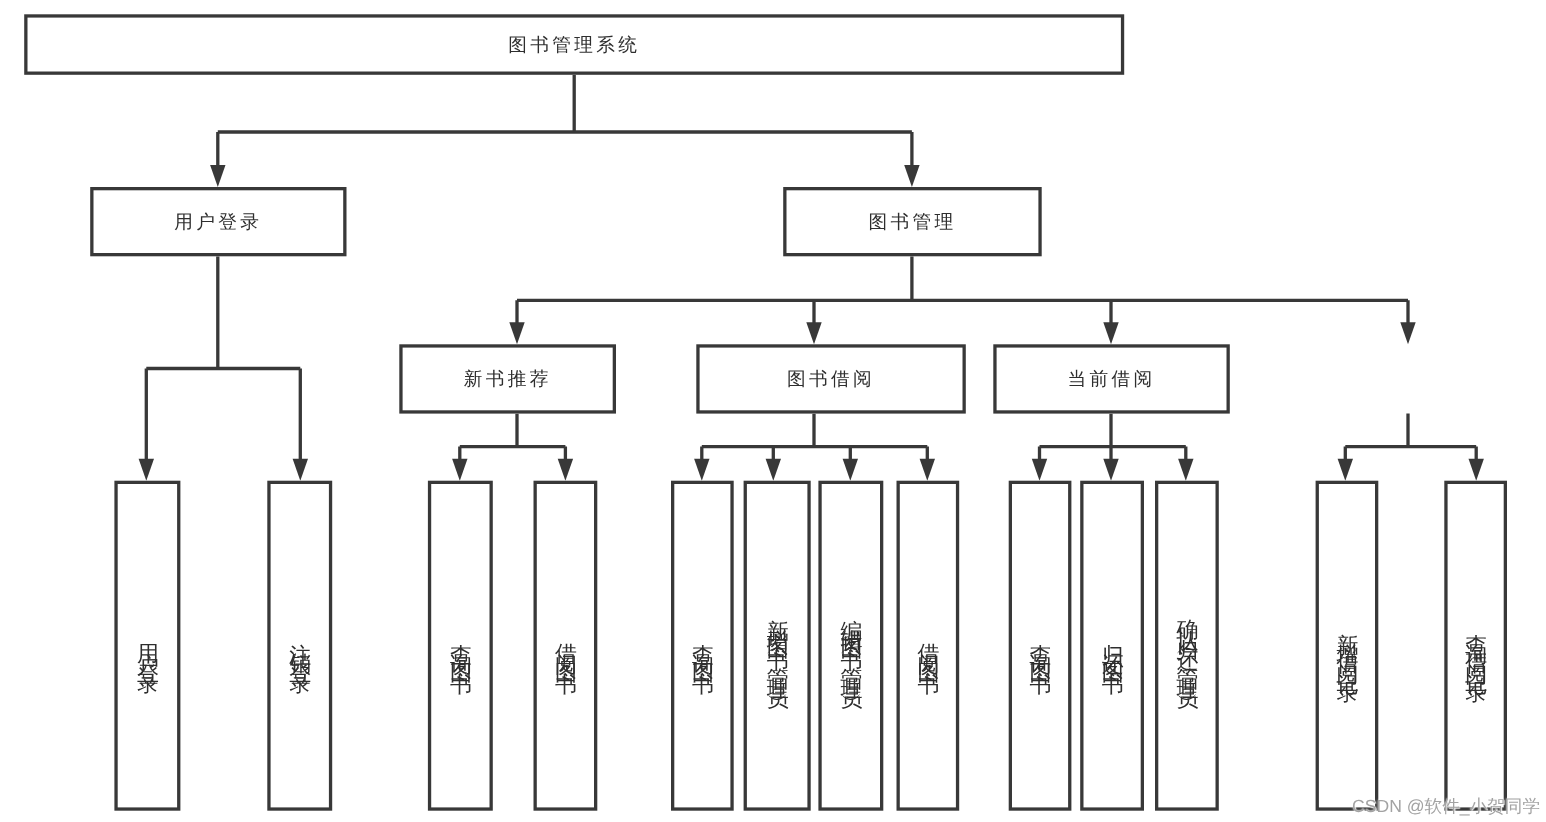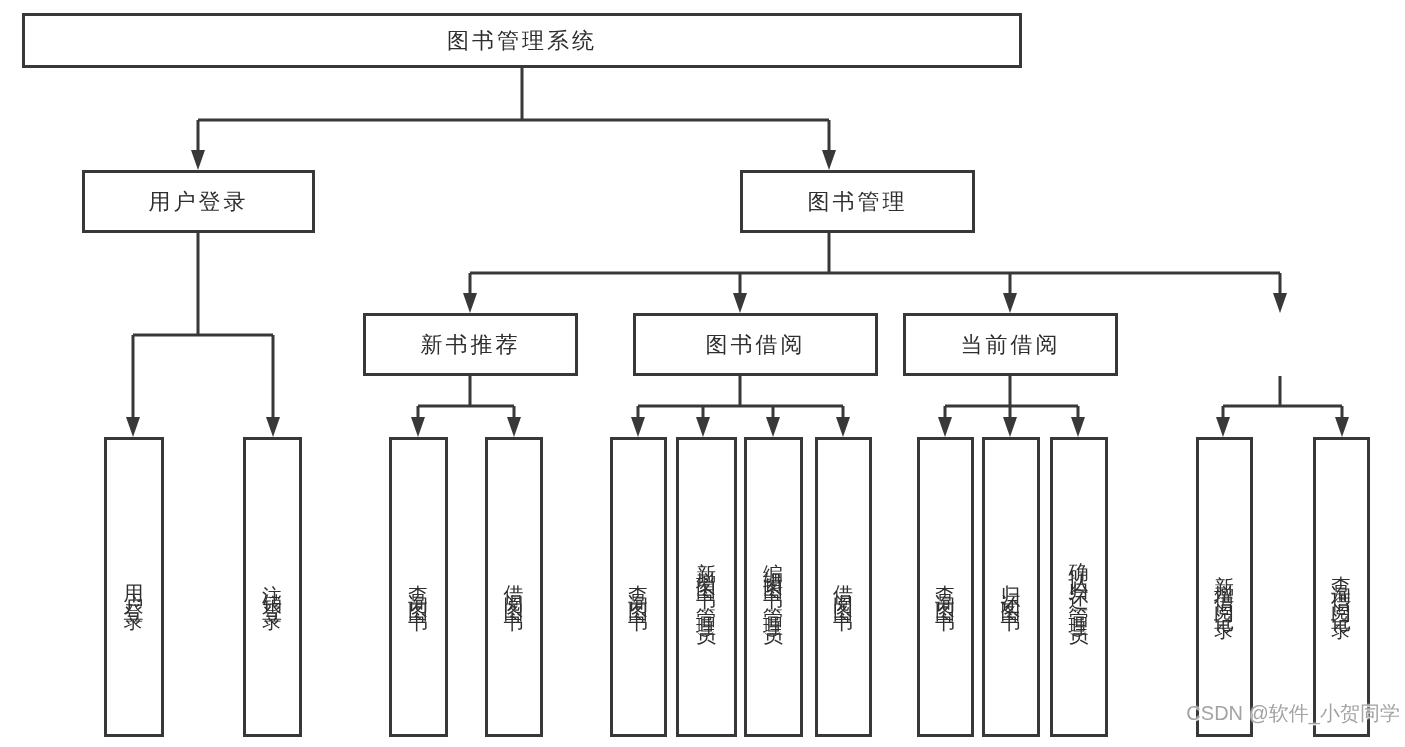--- a/index.html
+++ b/index.html
@@ -36,38 +36,38 @@
   .node {
     position: absolute;
     background: var(--node-bg);
     border: 3px solid var(--line);
     display: flex;
     align-items: center;
     justify-content: center;
     color: var(--text);
   }
   .node.h .hlabel {
-    font-size: 22px;
+    font-size: 17px;
     letter-spacing: 3px;
     line-height: 1;
     white-space: nowrap;
   }
   .node.v { top: 437px; height: 300px; }
   .node.v .vlabel {
     writing-mode: vertical-rl;
     text-orientation: mixed;
     font-size: 20px;
     letter-spacing: 9px;
     line-height: 1;
   }
   .watermark {
     position: absolute;
     right: 5px;
-    bottom: 20px;
-    font-size: 20px;
+    bottom: 3px;
+    font-size: 16px;
     color: var(--watermark);
     text-shadow: 0 0 2px #ffffff, 1px 1px 1px #ffffff;
     white-space: nowrap;
   }
 </style>
 </head>
 <body>
 
 <div class="stage">
 
@@ -114,25 +114,25 @@
     </g>
   </svg>
 
   <div class="node h" style="left:22px; top:13px; width:1000px; height:55px;">
     <span class="hlabel">图书管理系统</span>
   </div>
 
   <div class="node h" style="left:82px; top:170px; width:233px; height:63px;">
     <span class="hlabel">用户登录</span>
   </div>
-  <div class="node h" style="left:712px; top:170px; width:235px; height:63px;margin-left:28px;">
+  <div class="node h" style="left:712px; top:170px; width:235px; height:63px;">
     <span class="hlabel">图书管理</span>
   </div>
 
-  <div class="node h" style="left:363px; top:313px; width:215px; height:63px;">
+  <div class="node h" style="left:363px; top:313px; width:197px; height:63px;">
     <span class="hlabel">新书推荐</span>
   </div>
   <div class="node h" style="left:633px; top:313px; width:245px; height:63px;">
     <span class="hlabel">图书借阅</span>
   </div>
   <div class="node h" style="left:903px; top:313px; width:215px; height:63px;">
     <span class="hlabel">当前借阅</span>
   </div>
 
   <div class="node v" style="left:104px; width:60px;">

